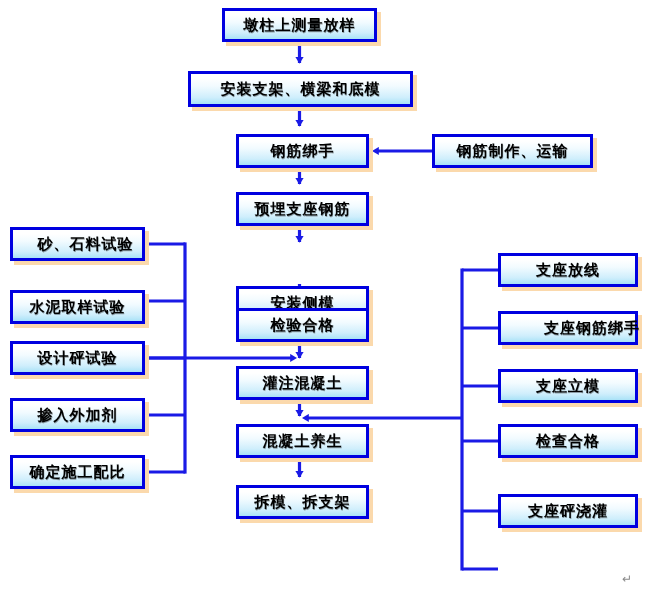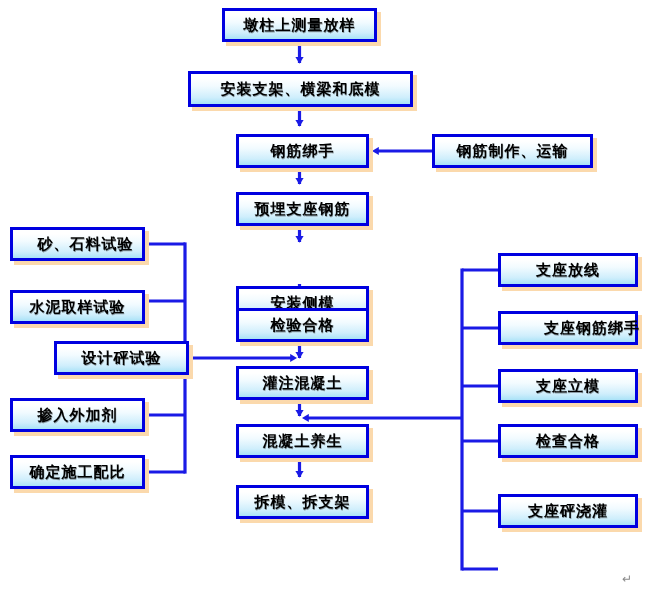--- a/index.html
+++ b/index.html
@@ -140,21 +140,21 @@
   <div class="node" style="left:432px; top:134px; width:161px; height:34px;">
     <span class="node-label">钢筋制作、运输</span>
   </div>
 
   <div class="node" style="left:10px; top:227px; width:135px; height:34px;padding-left:16px;">
     <span class="node-label">砂、石料试验</span>
   </div>
   <div class="node" style="left:10px; top:284px; width:135px; height:34px;margin-top:6px;">
     <span class="node-label">水泥取样试验</span>
   </div>
-  <div class="node" style="left:10px; top:341px; width:135px; height:34px;margin-left:44px;">
+  <div class="node" style="left:10px; top:341px; width:135px; height:34px;">
     <span class="node-label">设计砰试验</span>
   </div>
   <div class="node" style="left:10px; top:398px; width:135px; height:34px;">
     <span class="node-label">掺入外加剂</span>
   </div>
   <div class="node" style="left:10px; top:455px; width:135px; height:34px;">
     <span class="node-label">确定施工配比</span>
   </div>
 
   <div class="node" style="left:498px; top:253px; width:140px; height:34px;">

